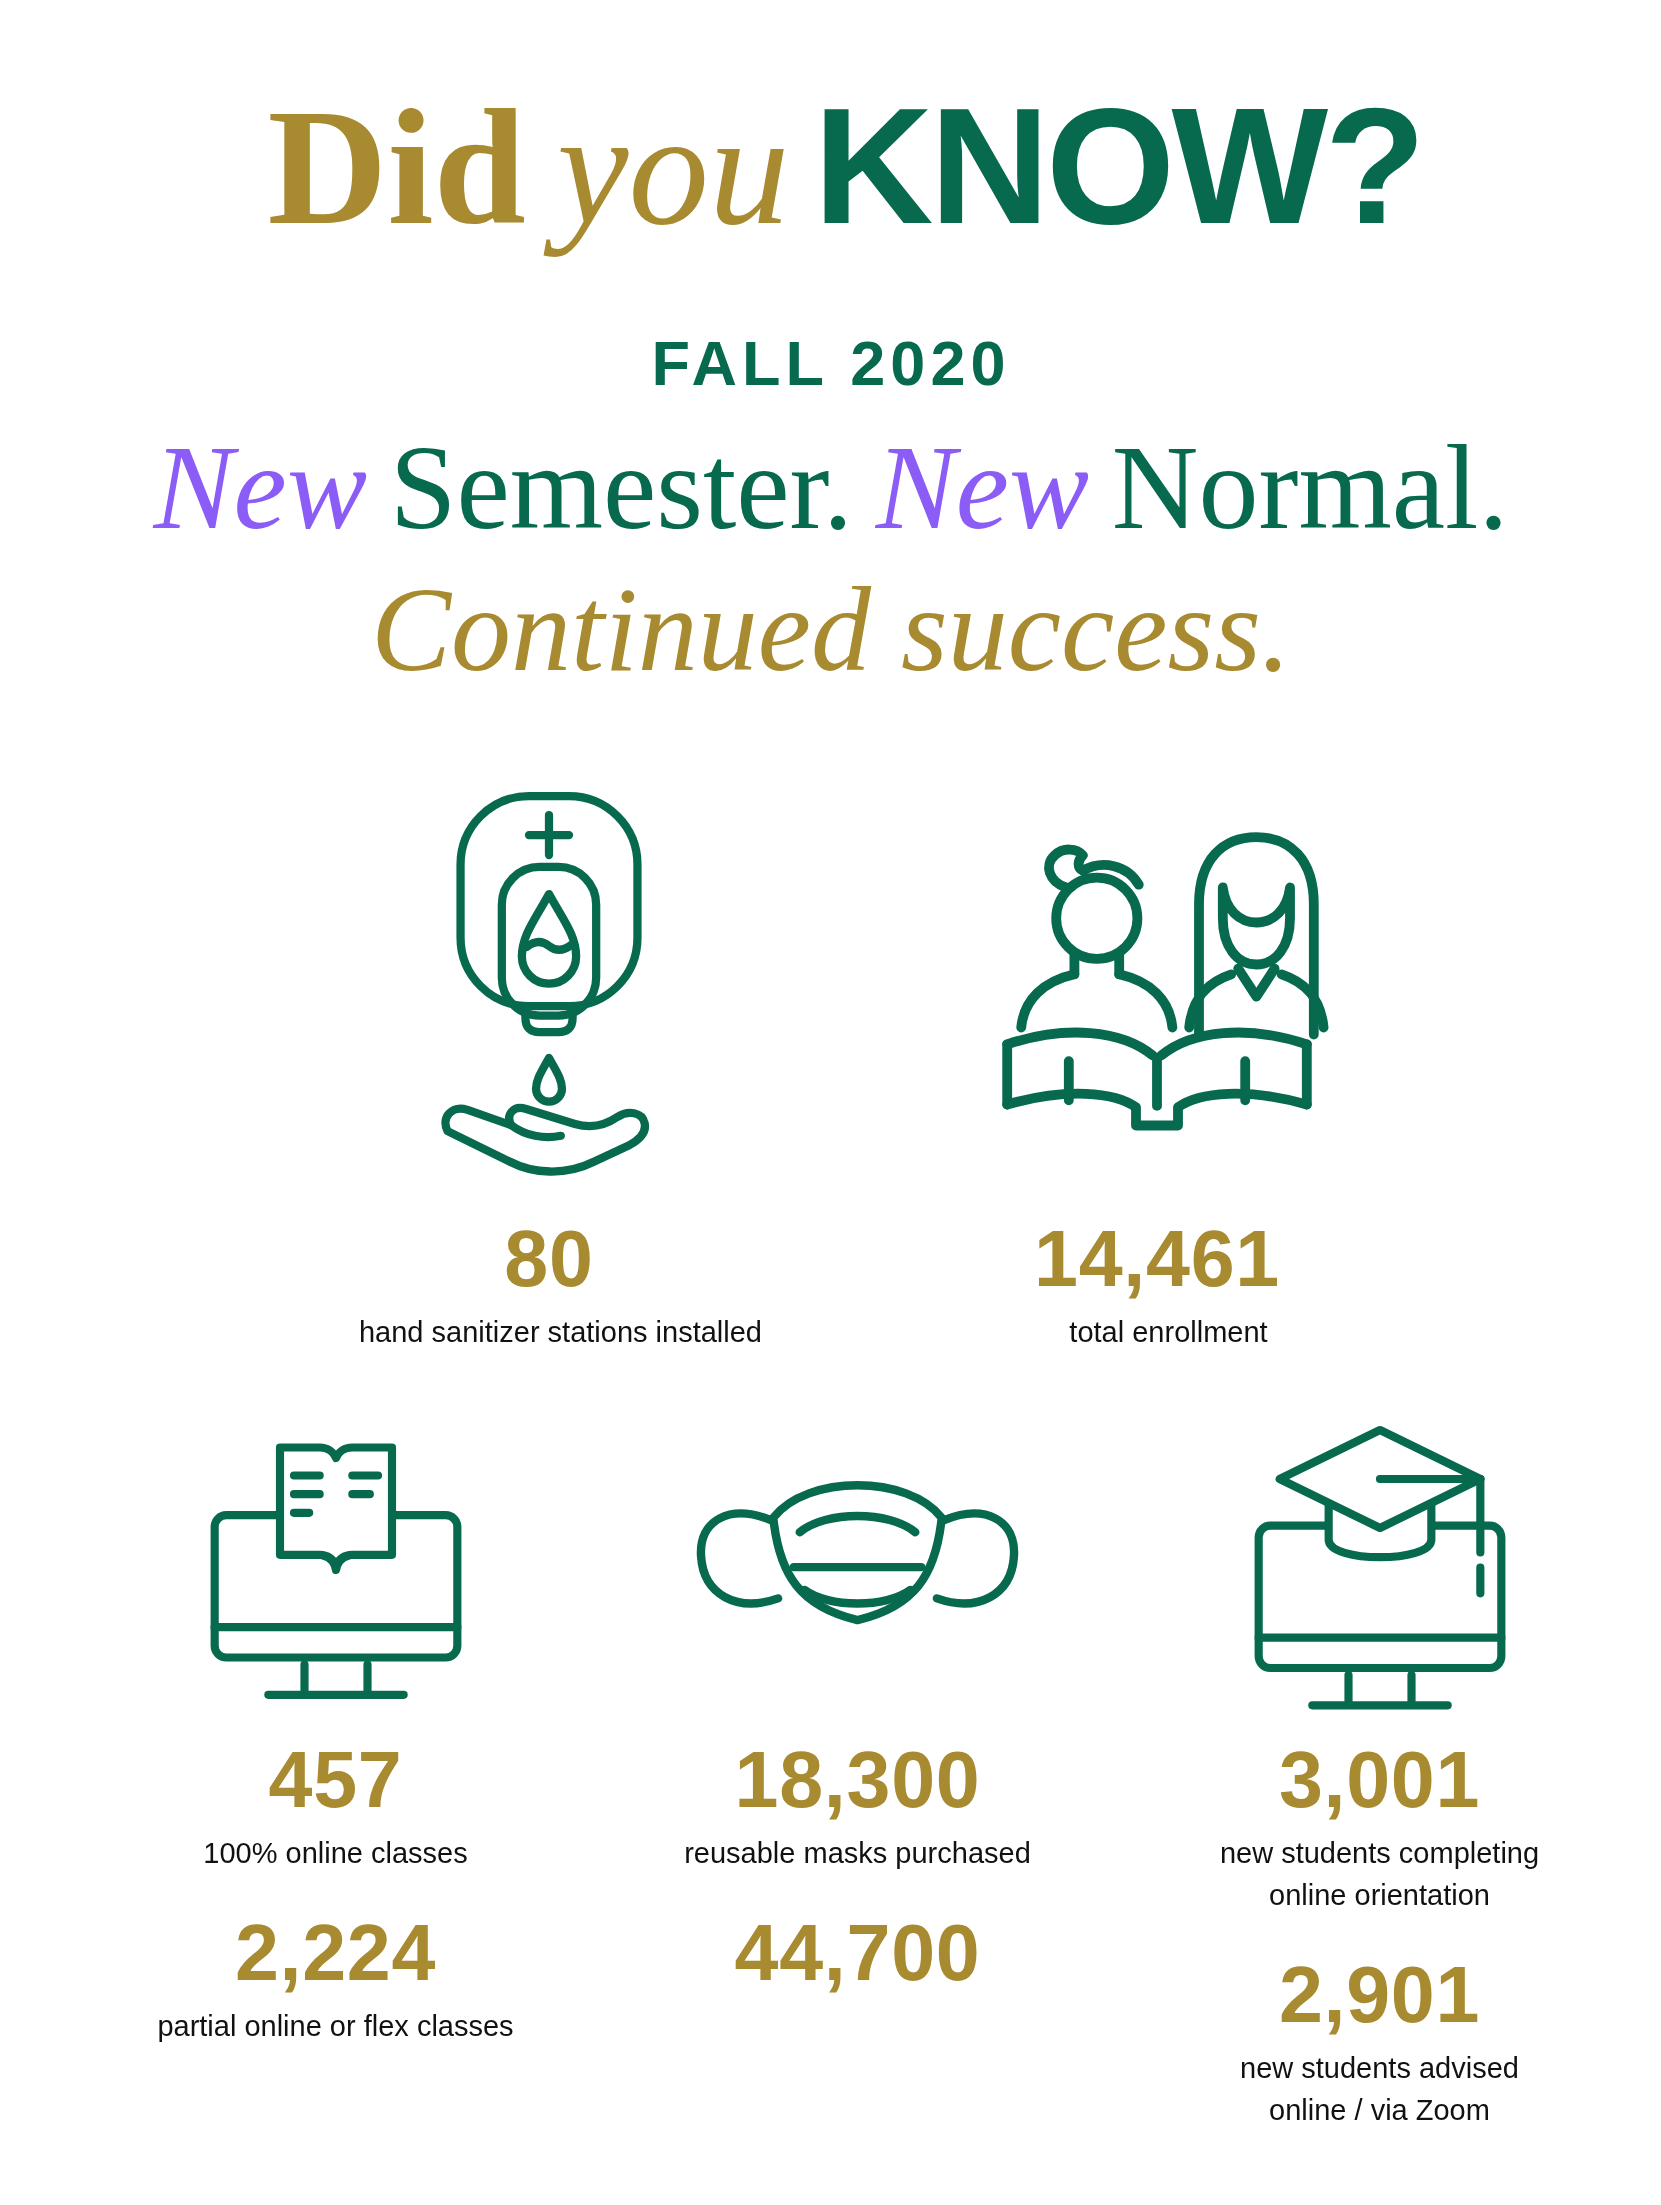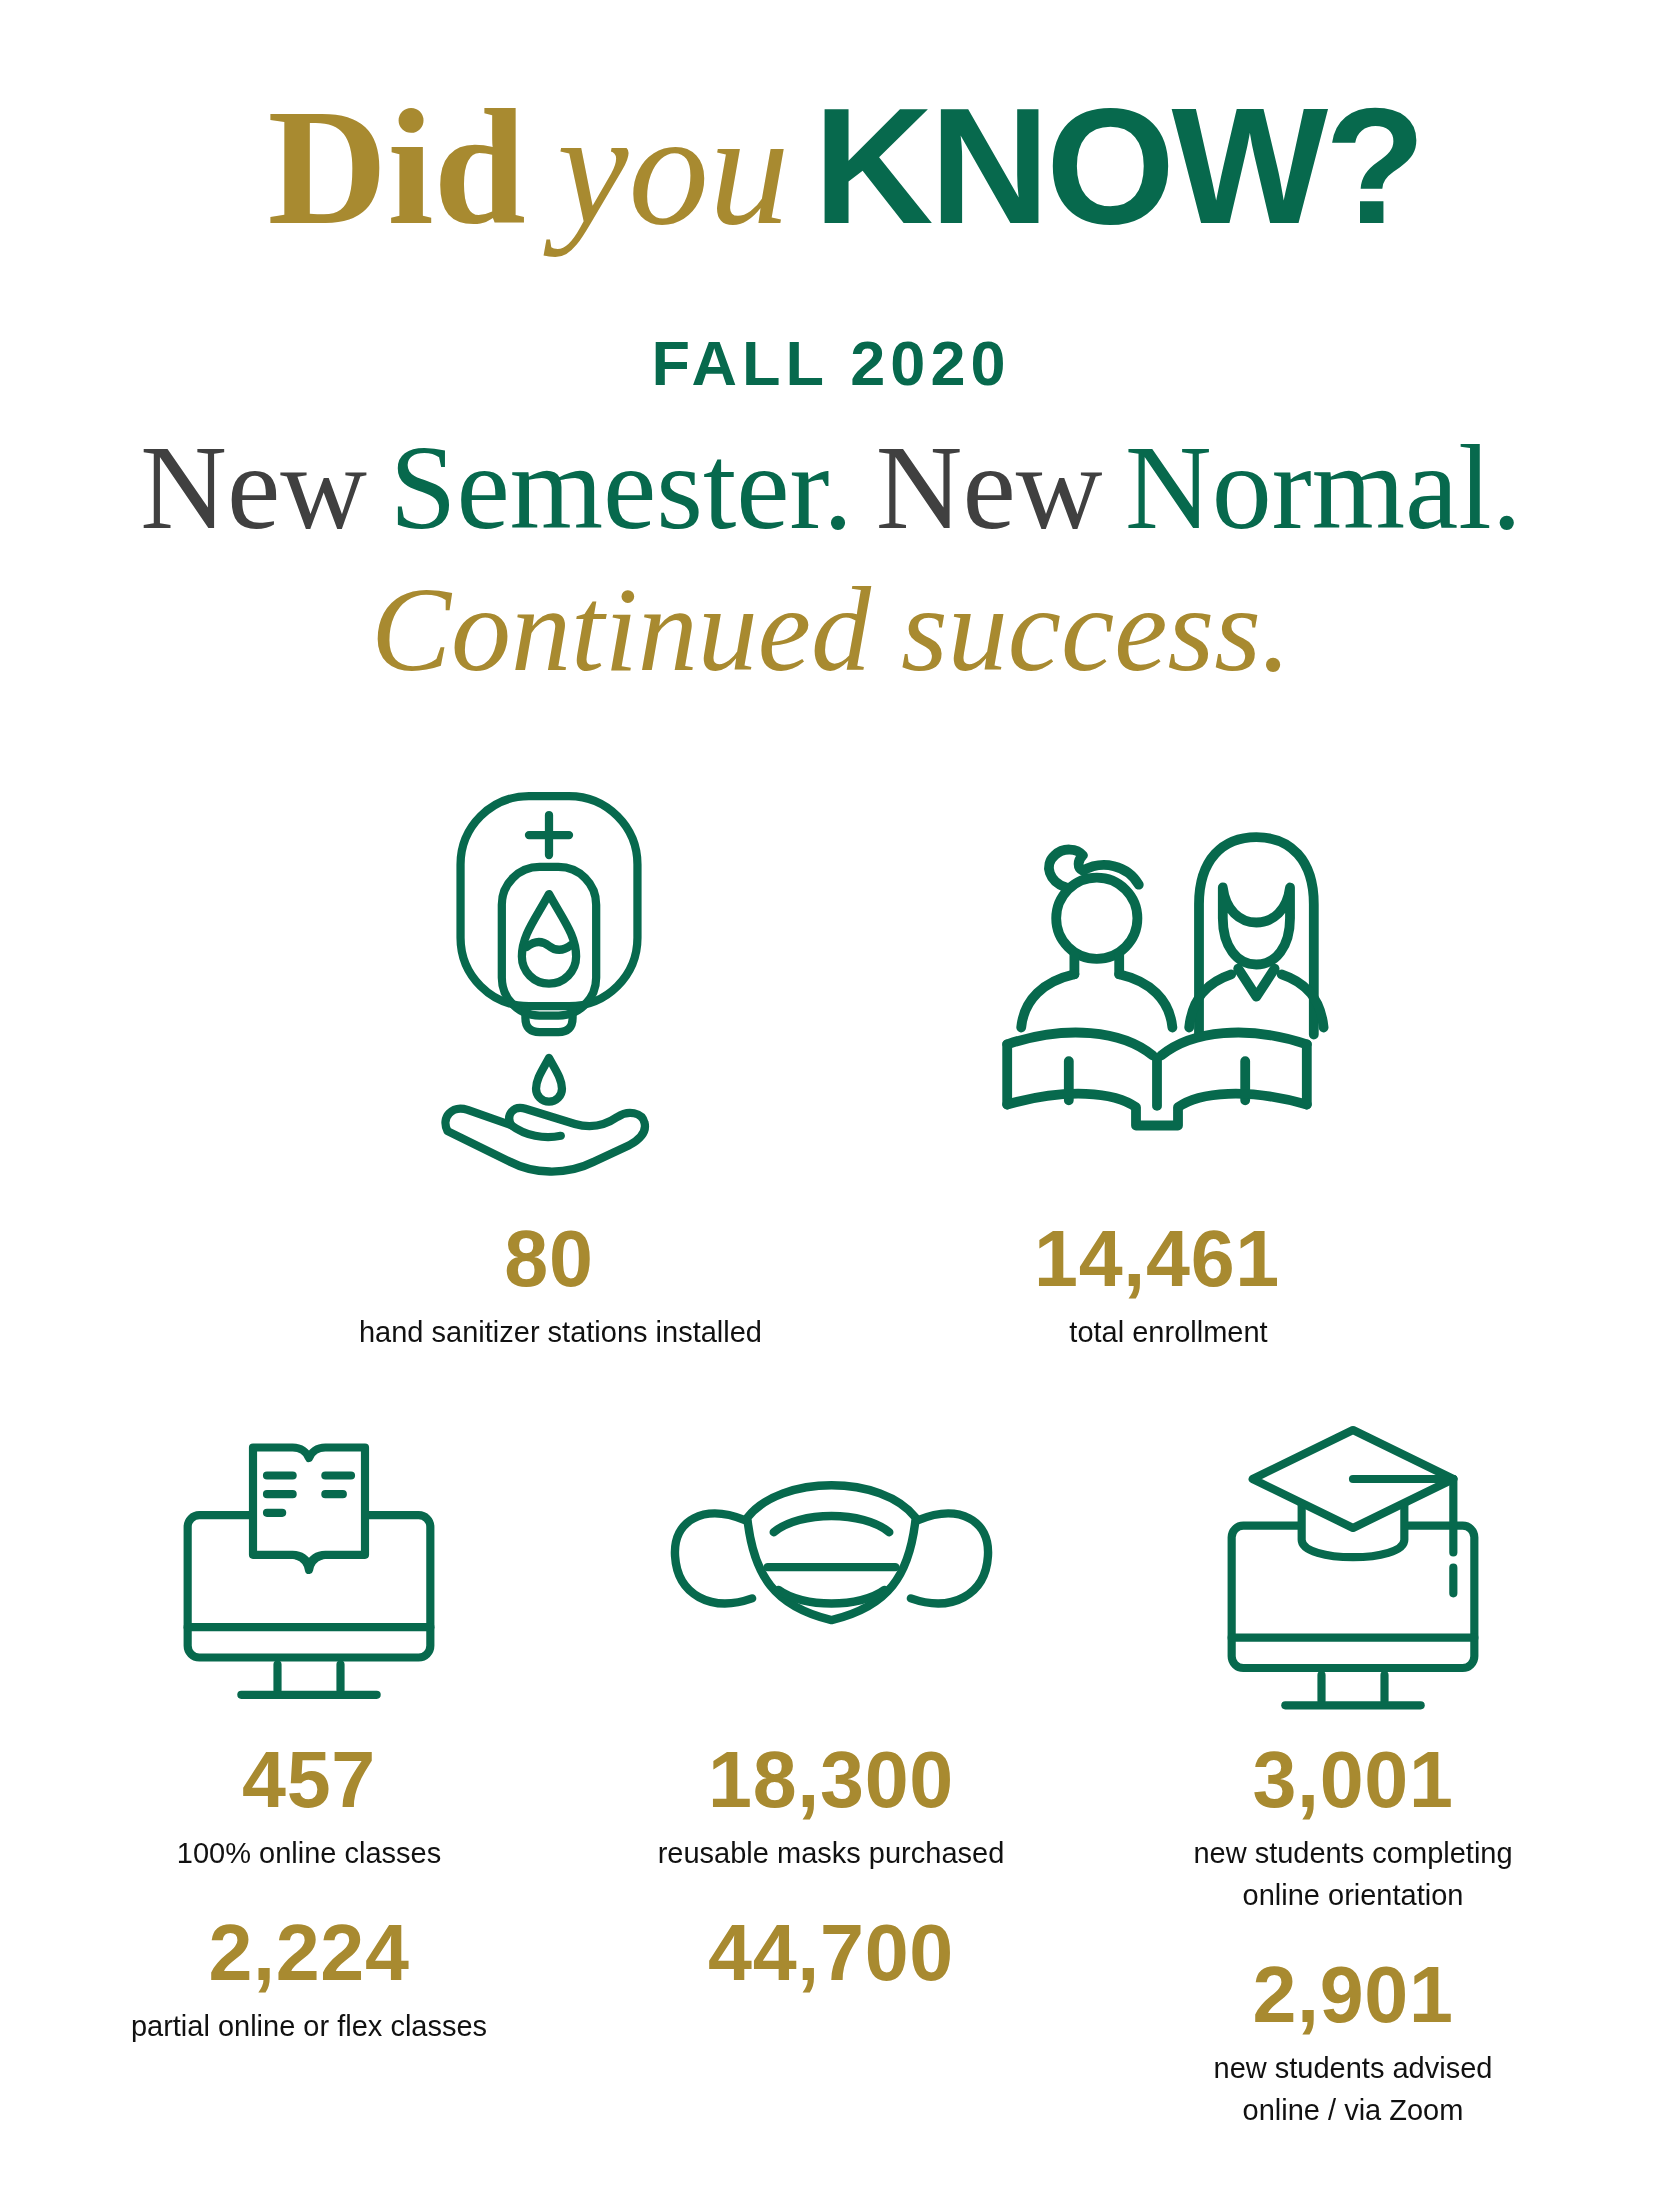--- a/index.html
+++ b/index.html
@@ -9,27 +9,27 @@
 
   .title{font-family:"Liberation Serif",serif;font-size:166px;line-height:1;color:#A88A30;white-space:nowrap;}
   .t-did{font-weight:700;margin-left:28px;}
   .t-you{font-style:italic;font-weight:400;font-size:0.97em;margin:0 24px 0 31px;}
   .t-know{font-family:"Liberation Sans",sans-serif;font-weight:700;color:#07694D;letter-spacing:-3.6px;}
 
   .fall{margin-top:77px;font-size:63px;font-weight:700;color:#07694D;letter-spacing:5px;}
 
   .headline{margin-top:26px;font-family:"Liberation Serif",serif;font-size:120px;line-height:1.05;white-space:nowrap;}
   .headline > span{margin:0 11.4px;}
-  .hl-gold{color:#404040;}
+  .hl-gold{color:#8b5cf6;font-style:italic;}
   .hl-green{color:#07694D;}
   .headline2{margin-top:10px;font-family:"Liberation Serif",serif;font-size:120px;color:#A88A30;font-style:italic;}
 
   .row{display:flex;justify-content:center;align-items:flex-start;}
   .row1{margin-top:79px;gap:136px;width:100%;padding-left:44px;}
-  .row2{margin-top:63px;width:100%;padding:0 21.5px;justify-content:center;}
+  .row2{margin-top:63px;width:100%;padding:0 21.5px;justify-content:flex-end;}
   .stat-col{display:flex;flex-direction:column;align-items:center;}
   .row1 .stat-col{width:472px;}
   .row2 .stat-col{width:522px;}
   .icon-box{display:flex;align-items:center;justify-content:center;}
   .row1 .icon-box{height:408px;}
   .row2 .icon-box{height:307px;}
   .icon-box svg{display:block;}
 
   .stat-value{font-size:79px;font-weight:700;color:#A88A30;letter-spacing:0.7px;line-height:1;}
   .row1 .stat-value{margin-top:33px;}

